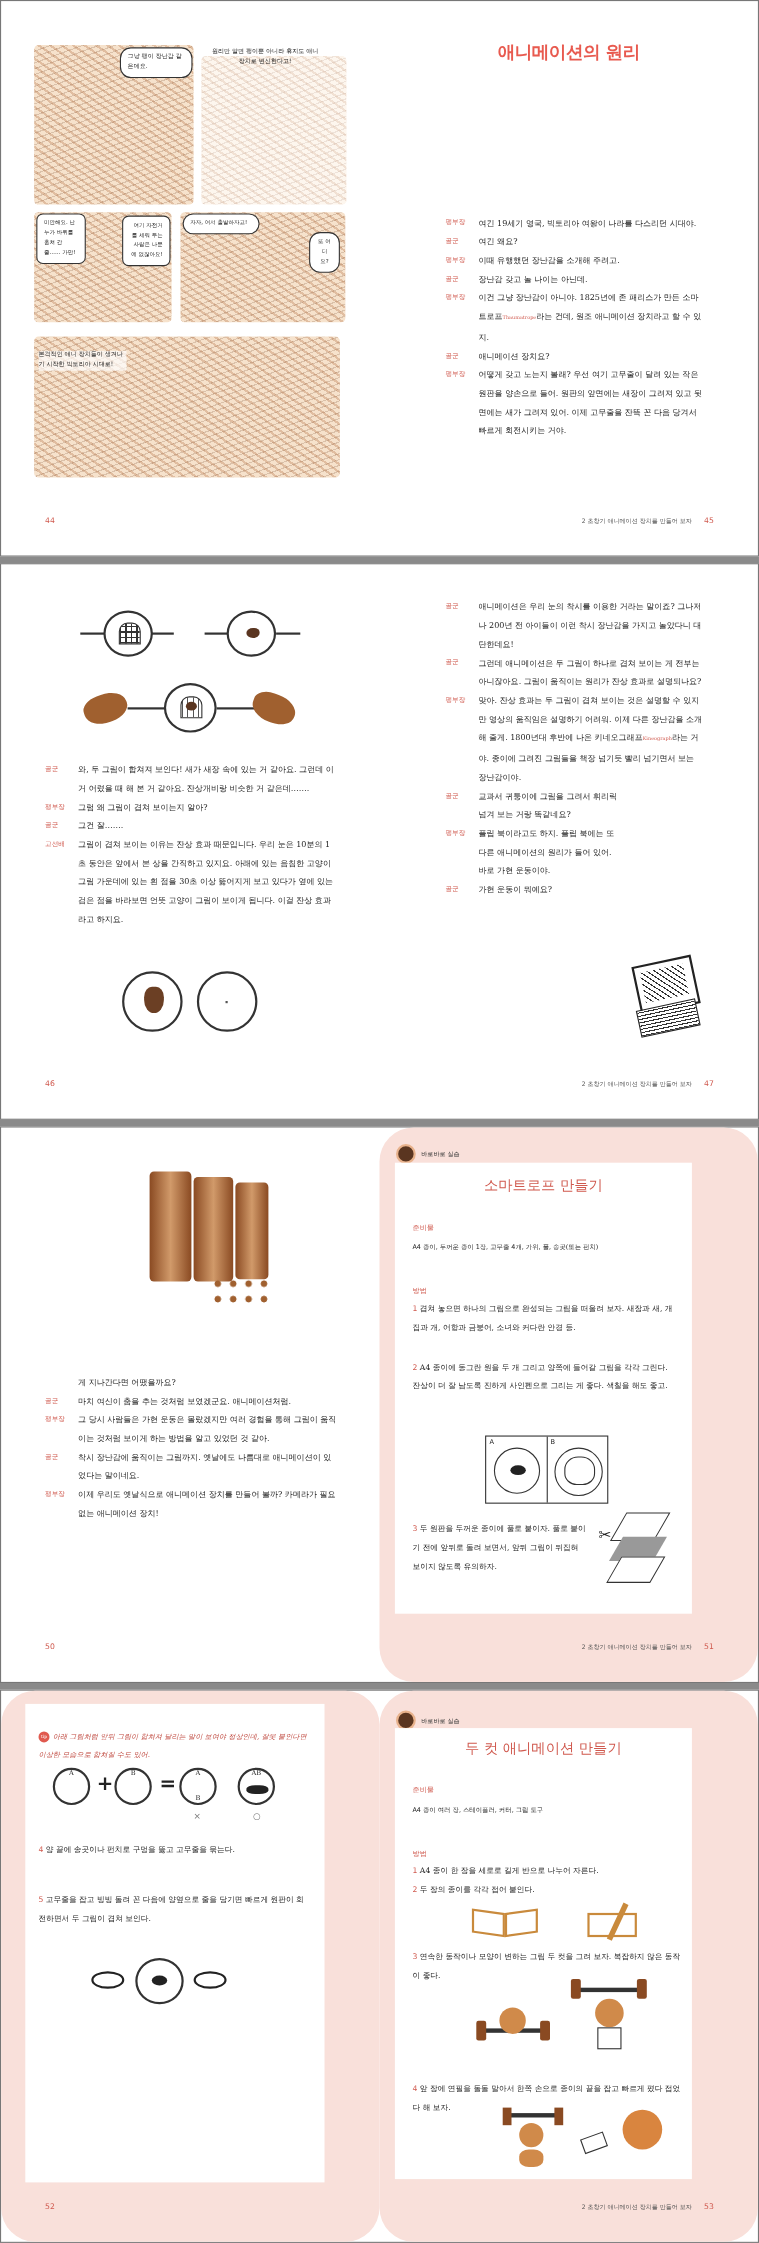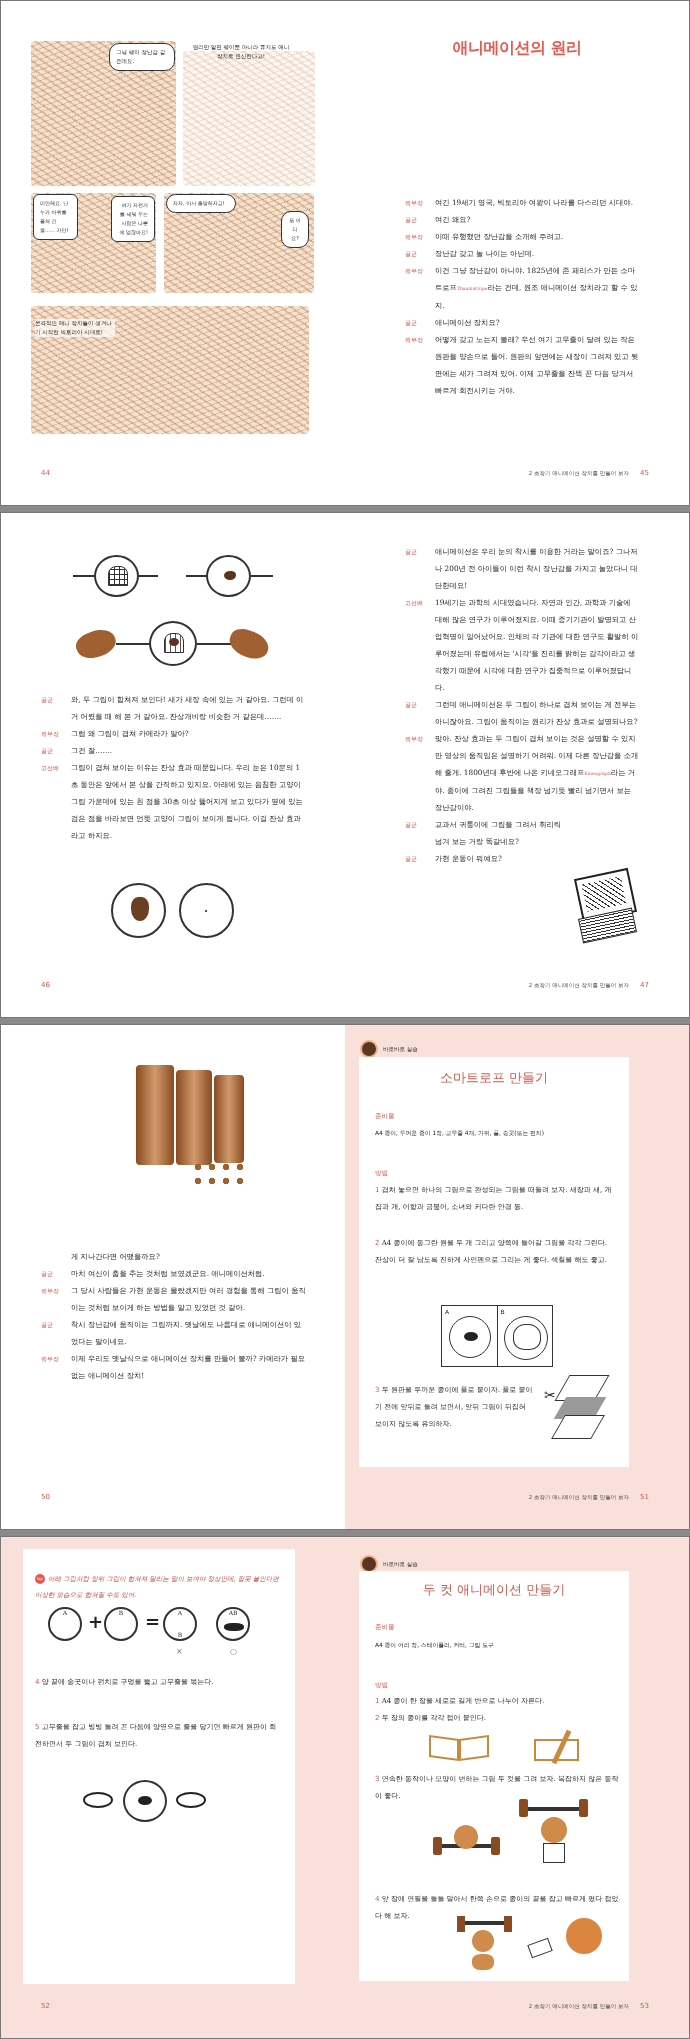--- a/index.html
+++ b/index.html
@@ -1,19 +1,19 @@
 <!DOCTYPE html>
 <html><head>
 <meta charset="utf-8">
 <style>
   * { box-sizing: border-box; margin: 0; padding: 0; }
   body { width: 690px; height: 2039px; background: #8a8a8a; font-family: "DejaVu Serif", serif; color: #222; overflow: hidden; }
   .spread { position: absolute; left: 0; width: 690px; background: #fff; border: 1px solid #777; display: flex; }
   .page { position: relative; width: 345px; height: 100%; }
-  .page.pink { background: #f9e0da; }
+  .page.pink { background: #f9e0da; border-radius: 31px; }
   .folio { position: absolute; bottom: 28px; font-family: "DejaVu Sans", sans-serif; font-size: 7px; color: #d05a4f; }
   .running { position: absolute; bottom: 28px; right: 60px; font-family: "DejaVu Sans", sans-serif; font-size: 5.5px; color: #555; }
   .dlg { display: flex; font-size: 7.3px; line-height: 17px; justify-content: space-between; }
   .spk { width: 30px; flex: none; color: #d05a4f; font-family: "DejaVu Sans", sans-serif; font-size: 6px; }
   .txt { flex: 1; }
   .en { color: #d05a4f; font-size: 4.5px; }
   .title-big { font-family: "DejaVu Sans", sans-serif; font-weight: bold; color: #e85a4f; font-size: 16px; text-align: center; line-height: 24px; letter-spacing: -0.5px; }
   
   .illo { position: absolute; }
   .comic { position: absolute; border-radius: 4px; background: #f6e2cc; overflow: hidden; }
@@ -133,21 +133,21 @@
       <div class="string" style="left:136px; top:100px; width:35px;"></div>
       <div class="hand" style="left:168px; top:88px; transform:rotate(20deg);"></div>
     </div>
     <div style="position:absolute; left:40px; top:178px; width:265px;">
       <div class="dlg">
           <span class="spk">골군</span>
           <span class="txt">와, 두 그림이 합쳐져 보인다! 새가 새장 속에 있는 거 같아요. 그런데 이거 어렸을 때 해 본 거 같아요. 잔상개비랑 비슷한 거 같은데…….</span>
         </div>
       <div class="dlg">
           <span class="spk">팽부장</span>
-          <span class="txt">그럼 왜 그림이 겹쳐 카메라가 알아?</span>
+          <span class="txt">그럼 왜 그림이 겹쳐 보이는지 알아?</span>
         </div>
       <div class="dlg">
           <span class="spk">골군</span>
           <span class="txt">그건 잘…….</span>
         </div>
       <div class="dlg">
           <span class="spk">고선배</span>
           <span class="txt">그림이 겹쳐 보이는 이유는 잔상 효과 때문입니다. 우리 눈은 10분의 1초 동안은 앞에서 본 상을 간직하고 있지요. 아래에 있는 음침한 고양이 그림 가운데에 있는 흰 점을 30초 이상 뚫어지게 보고 있다가 옆에 있는 검은 점을 바라보면 언뜻 고양이 그림이 보이게 됩니다. 이걸 잔상 효과라고 하지요.</span>
         </div>
     </div>
@@ -160,34 +160,34 @@
     </div>
     <div class="folio" style="left:40px;text-align:right;">46</div>
   </div>
   <div class="page">
     <div style="position:absolute; left:60px; top:30px; width:235px;">
       <div class="dlg">
           <span class="spk">골군</span>
           <span class="txt">애니메이션은 우리 눈의 착시를 이용한 거라는 말이죠? 그나저나 200년 전 아이들이 이런 착시 장난감을 가지고 놀았다니 대단한데요!</span>
         </div>
       <div class="dlg">
-          <span class="spk">고선배</span>
-          <span class="txt">19세기는 과학의 시대였습니다. 자연과 인간, 과학과 기술에 대해 많은 연구가 이루어졌지요. 이때 증기기관이 발명되고 산업혁명이 일어났어요. 인체의 각 기관에 대한 연구도 활발히 이루어졌는데 유럽에서는 '시각'을 진리를 밝히는 감각이라고 생각했기 때문에 시각에 대한 연구가 집중적으로 이루어졌답니다.</span>
-        </div>
-      <div class="dlg">
           <span class="spk">골군</span>
           <span class="txt">그런데 애니메이션은 두 그림이 하나로 겹쳐 보이는 게 전부는 아니잖아요. 그림이 움직이는 원리가 잔상 효과로 설명되나요?</span>
         </div>
       <div class="dlg">
           <span class="spk">팽부장</span>
           <span class="txt"><span>맞아. 잔상 효과는 두 그림이 겹쳐 보이는 것은 설명할 수 있지만 영상의 움직임은 설명하기 어려워. 이제 다른 장난감을 소개해 줄게. 1800년대 후반에 나온 키네오그래프</span><span class="en">Kineograph</span><span>라는 거야. 종이에 그려진 그림들을 책장 넘기듯 빨리 넘기면서 보는 장난감이야.</span></span>
         </div>
       <div class="dlg" style="width:160px;">
           <span class="spk">골군</span>
           <span class="txt">교과서 귀퉁이에 그림을 그려서 휘리릭 넘겨 보는 거랑 똑같네요?</span>
+        </div>
+      <div class="dlg" style="width:160px;">
+          <span class="spk">팽부장</span>
+          <span class="txt">플립 북이라고도 하지. 플립 북에는 또 다른 애니메이션의 원리가 들어 있어. 바로 가현 운동이야.</span>
         </div>
       <div class="dlg">
           <span class="spk">골군</span>
           <span class="txt">가현 운동이 뭐예요?</span>
         </div>
     </div>
 
     <div class="illo" style="left:225px; top:345px; width:75px; height:90px;">
       <div style="position:absolute; left:8px; top:15px; width:55px; height:45px; border:2px solid #222; background:#fff; transform:rotate(-12deg);"></div>
       <div style="position:absolute; left:14px; top:22px; width:40px; height:28px; background:repeating-linear-gradient(45deg,#333 0 1px,transparent 1px 4px);transform:rotate(-12deg);"></div>

